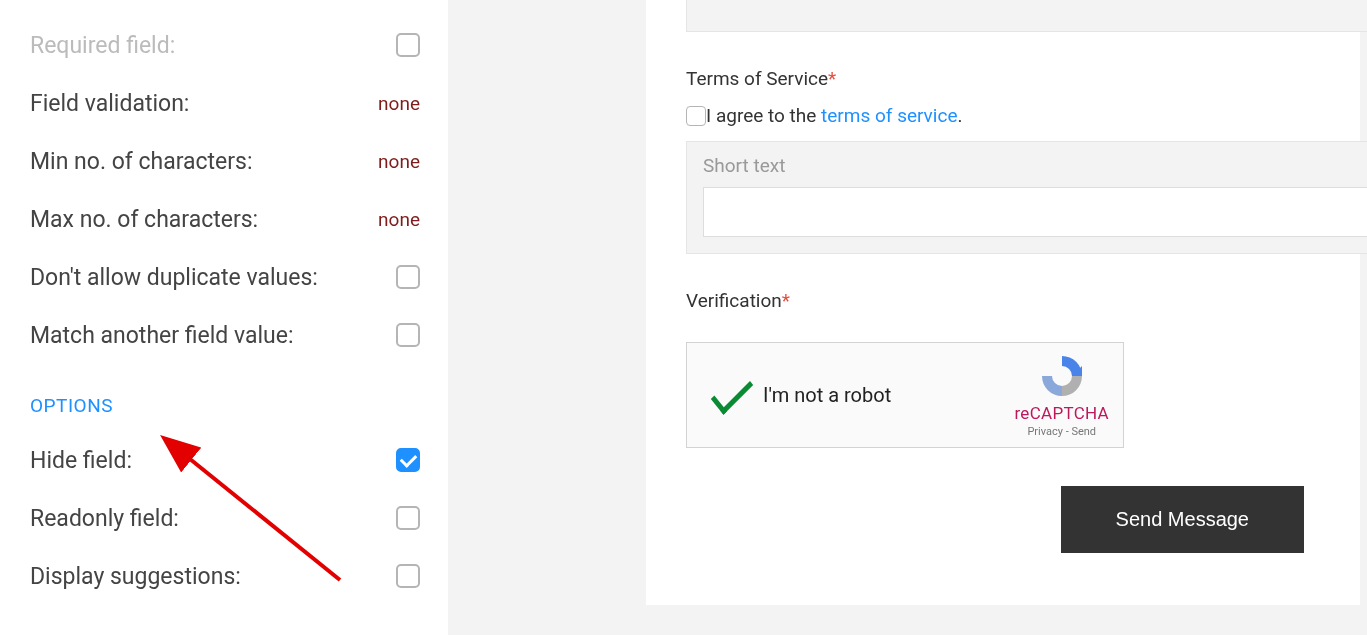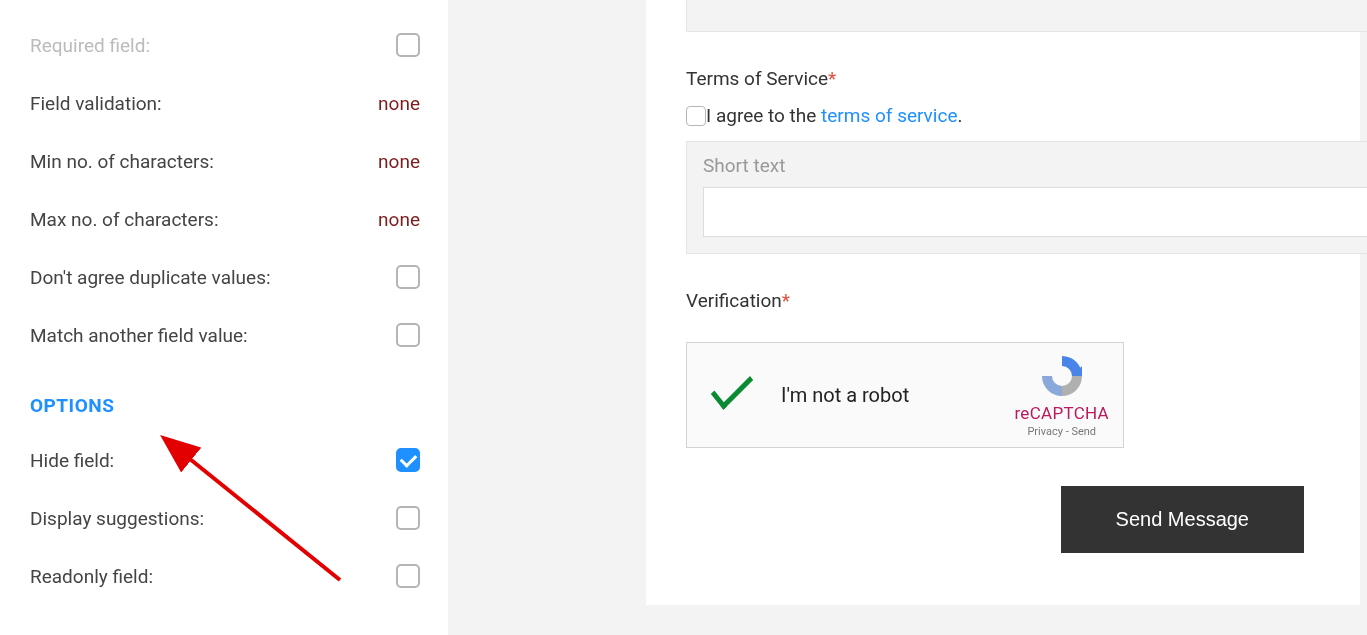--- a/index.html
+++ b/index.html
@@ -26,21 +26,21 @@
       background: #fff;
       padding: 16px 28px 0 30px;
     }
     .field-row {
       display: flex;
       justify-content: space-between;
       align-items: center;
       height: 58px;
     }
     .field-label {
-      font-size: 19px;
+      font-size: 23px;
       color: #444;
     }
     .field-label.muted {
       color: #bbb;
     }
     .field-value {
       font-size: 19px;
       color: #7f1d1d;
     }
     .checkbox {
@@ -62,21 +62,21 @@
       display: block;
       width: 12px;
       height: 7px;
       border-left: 3px solid #fff;
       border-bottom: 3px solid #fff;
       transform: rotate(-45deg);
       margin-top: -3px;
     }
     .section-header {
       color: #1e90ff;
-      font-weight: 700;
+      font-weight: 400;
       font-size: 19px;
       letter-spacing: 0.5px;
       margin-top: 30px;
       margin-bottom: 14px;
     }
     .gap-divider {
       position: absolute;
       left: 448px;
       top: 0;
       width: 198px;
@@ -167,21 +167,22 @@
       height: 106px;
       border: 1px solid #d3d3d3;
       background: #fafafa;
       display: flex;
       align-items: center;
       padding: 0 14px;
       justify-content: space-between;
     }
     .recaptcha-left {
       display: flex;
-      gap: 28px;
+      align-items: center;
+      gap: 10px;
       margin-left: 10px;
     }
     .recaptcha-check {
       width: 42px;
       height: 20px;
       border-left: 5px solid #0a8a32;
       border-bottom: 5px solid #0a8a32;
       transform: rotate(-45deg) skewX(-6deg);
       margin-top: -6px;
     }
@@ -252,40 +253,40 @@
   </div>
   <div class="field-row">
     <span class="field-label">Min no. of characters:</span>
     <span class="field-value">none</span>
   </div>
   <div class="field-row">
     <span class="field-label">Max no. of characters:</span>
     <span class="field-value">none</span>
   </div>
   <div class="field-row">
-    <span class="field-label">Don't agree duplicate values:</span>
+    <span class="field-label">Don't allow duplicate values:</span>
     <span class="checkbox"></span>
   </div>
   <div class="field-row">
     <span class="field-label">Match another field value:</span>
     <span class="checkbox"></span>
   </div>
 
   <div class="section-header">OPTIONS</div>
 
   <div class="field-row">
     <span class="field-label">Hide field:</span>
     <span class="checkbox checked"></span>
   </div>
   <div class="field-row">
+    <span class="field-label">Readonly field:</span>
+    <span class="checkbox"></span>
+  </div>
+  <div class="field-row">
     <span class="field-label">Display suggestions:</span>
-    <span class="checkbox"></span>
-  </div>
-  <div class="field-row">
-    <span class="field-label">Readonly field:</span>
     <span class="checkbox"></span>
   </div>
 </div>
 
 <div class="gap-divider"></div>
 
 <div class="right-panel">
   <div class="form-card">
     <div class="textarea-stub"></div>
 

